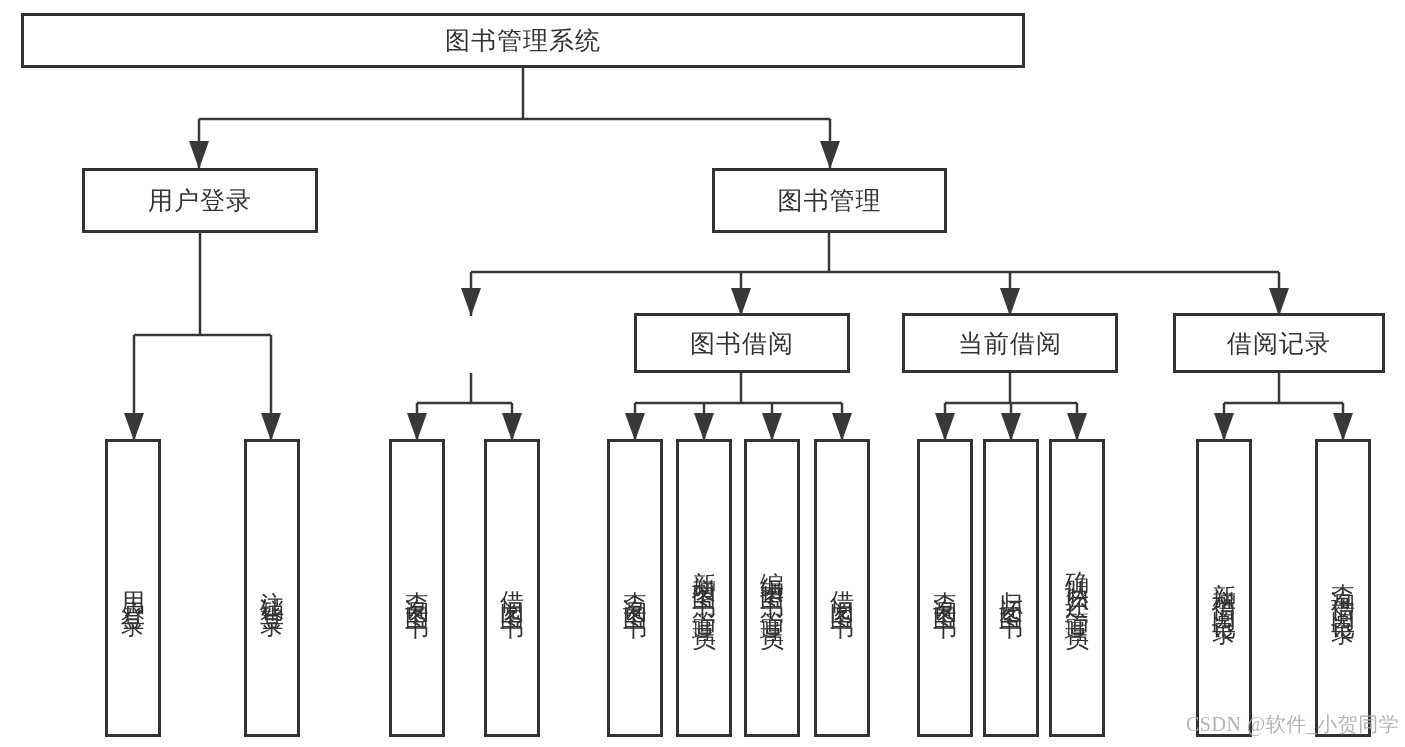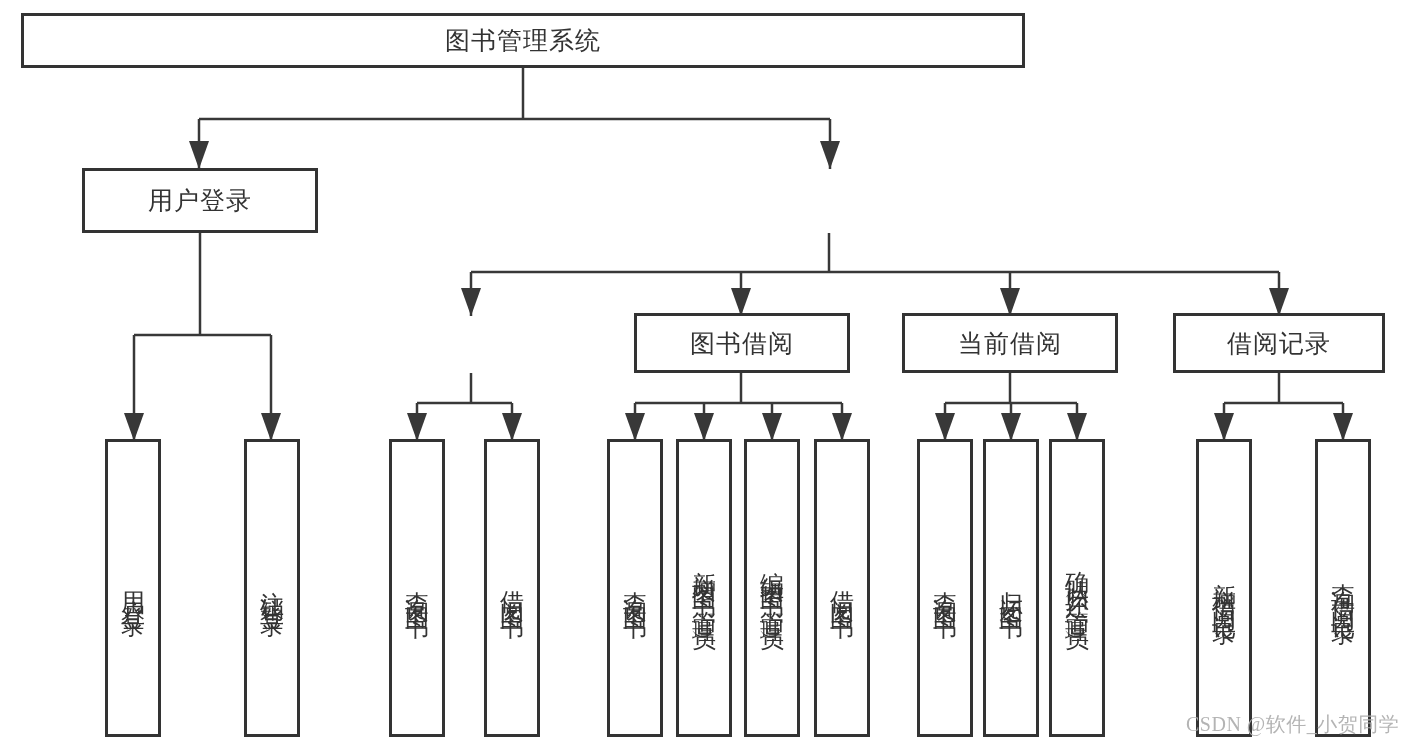--- a/index.html
+++ b/index.html
@@ -118,20 +118,23 @@
     </g>
   </svg>
 
   <div class="node hnode" style="left:21px; top:13px; width:1004px; height:55px;">
     <span>图书管理系统</span>
   </div>
 
   <div class="node hnode" style="left:82px; top:168px; width:236px; height:65px;">
     <span>用户登录</span>
   </div>
+  <div class="node hnode" style="left:712px; top:168px; width:235px; height:65px;">
+    <span>图书管理</span>
+  </div>
 
   <div class="node hnode" style="left:634px; top:313px; width:216px; height:60px;">
     <span>图书借阅</span>
   </div>
   <div class="node hnode" style="left:902px; top:313px; width:216px; height:60px;">
     <span>当前借阅</span>
   </div>
   <div class="node hnode" style="left:1173px; top:313px; width:212px; height:60px;">
     <span>借阅记录</span>
   </div>

